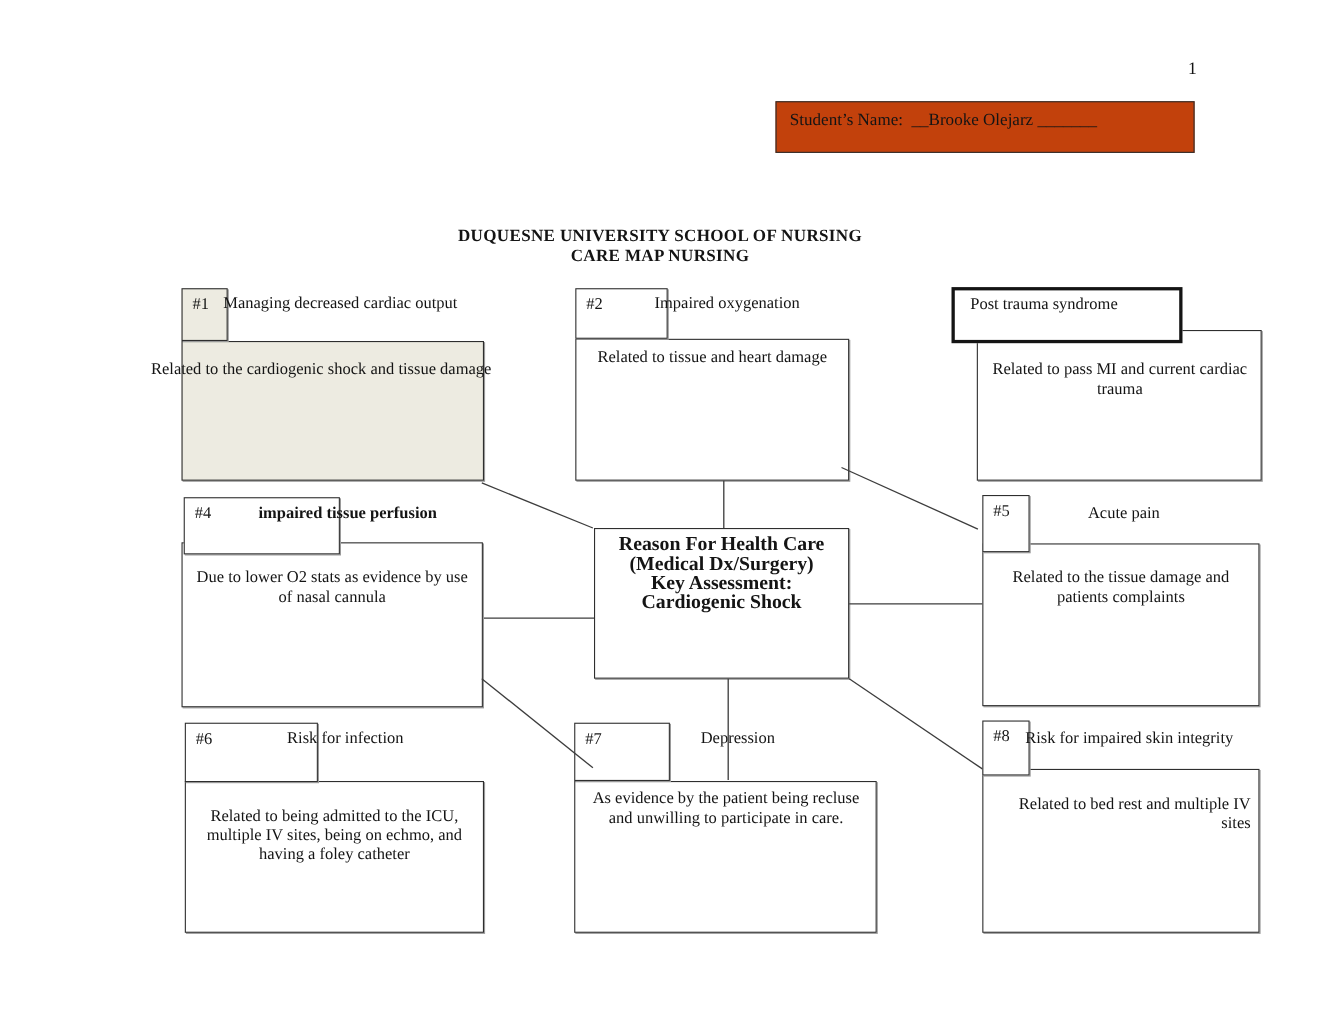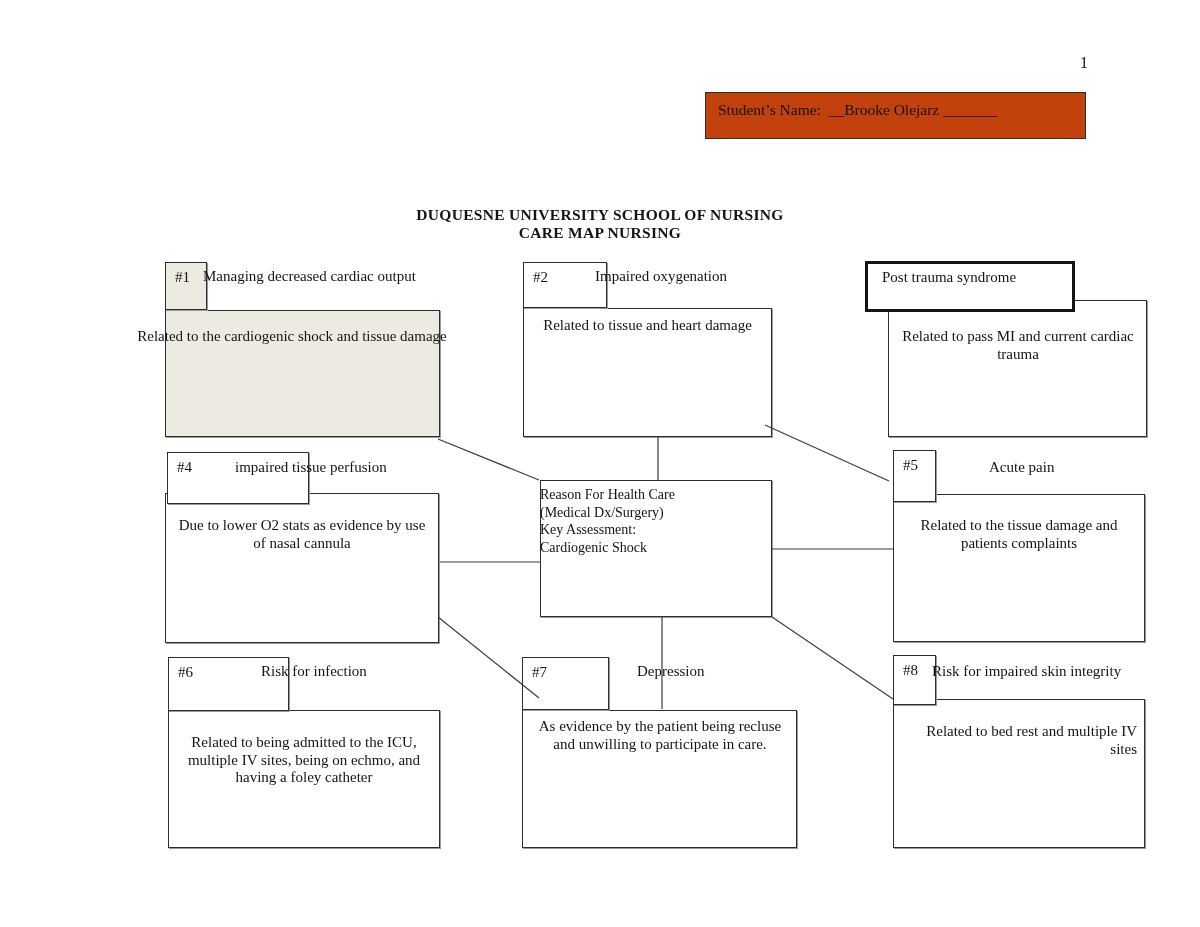--- a/index.html
+++ b/index.html
@@ -16,21 +16,21 @@
   .box{border:1.5px solid #2e2e2e;background:#ffffff;box-sizing:border-box;
     box-shadow:1px 1px 0 #9a9a9a;}
   .tab{z-index:12;}
   .main{z-index:10;}
   .highlight{background:#EDEBE1;}
   .thick{border:3px solid #141414;box-shadow:none;}
   .num{display:block;padding:6px 0 0 9px;font-size:15px;}
   .node-heading{font-size:15px;white-space:nowrap;z-index:13;}
   .body-text{font-size:15px;text-align:center;line-height:17.5px;z-index:14;}
   .nowrap{white-space:nowrap;}
-  .center-text{font-weight:normal;font-size:14px;line-height:17.5px;z-index:14;}
+  .center-text{font-weight:bold;font-size:18px;line-height:17.5px;text-align:center;z-index:14;}
   svg.connectors{position:absolute;left:0;top:0;z-index:50;pointer-events:none;}
   svg.connectors line{stroke:#3d3d3d;stroke-width:1.2;}
 </style>
 </head>
 <body>
 
 <div class="canvas">
 
   <div class="abs page-num" style="left:1080px;top:54px;">1</div>
 
@@ -59,21 +59,21 @@
 
   <div class="abs box tab thick" style="left:865px;top:261px;width:210px;height:51px;">
     <div class="abs node-heading" style="left:14px;top:5px;">Post trauma syndrome</div>
   </div>
   <div class="abs box main" style="left:888px;top:300px;width:259px;height:137px;"></div>
   <div class="abs body-text" style="left:891px;top:328px;width:254px;">Related to pass MI and current cardiac trauma</div>
 
   <div class="abs box tab" style="left:167px;top:452px;width:142px;height:52px;">
     <span class="num">#4</span>
   </div>
-  <div class="abs node-heading" style="left:235px;top:459px;">impaired tissue perfusion</div>
+  <div class="abs node-heading" style="left:235px;top:459px;font-weight:bold;">impaired tissue perfusion</div>
   <div class="abs box main" style="left:165px;top:493px;width:274px;height:150px;"></div>
   <div class="abs body-text" style="left:171px;top:517px;width:262px;">Due to lower O2 stats as evidence by use of nasal cannula</div>
 
   <div class="abs box main" style="left:540px;top:480px;width:232px;height:137px;"></div>
   <div class="abs center-text" style="left:540px;top:486px;width:232px;">
     <div>Reason For Health Care</div>
     <div>(Medical Dx/Surgery)</div>
     <div>Key Assessment:</div>
     <div>Cardiogenic Shock</div>
   </div>

